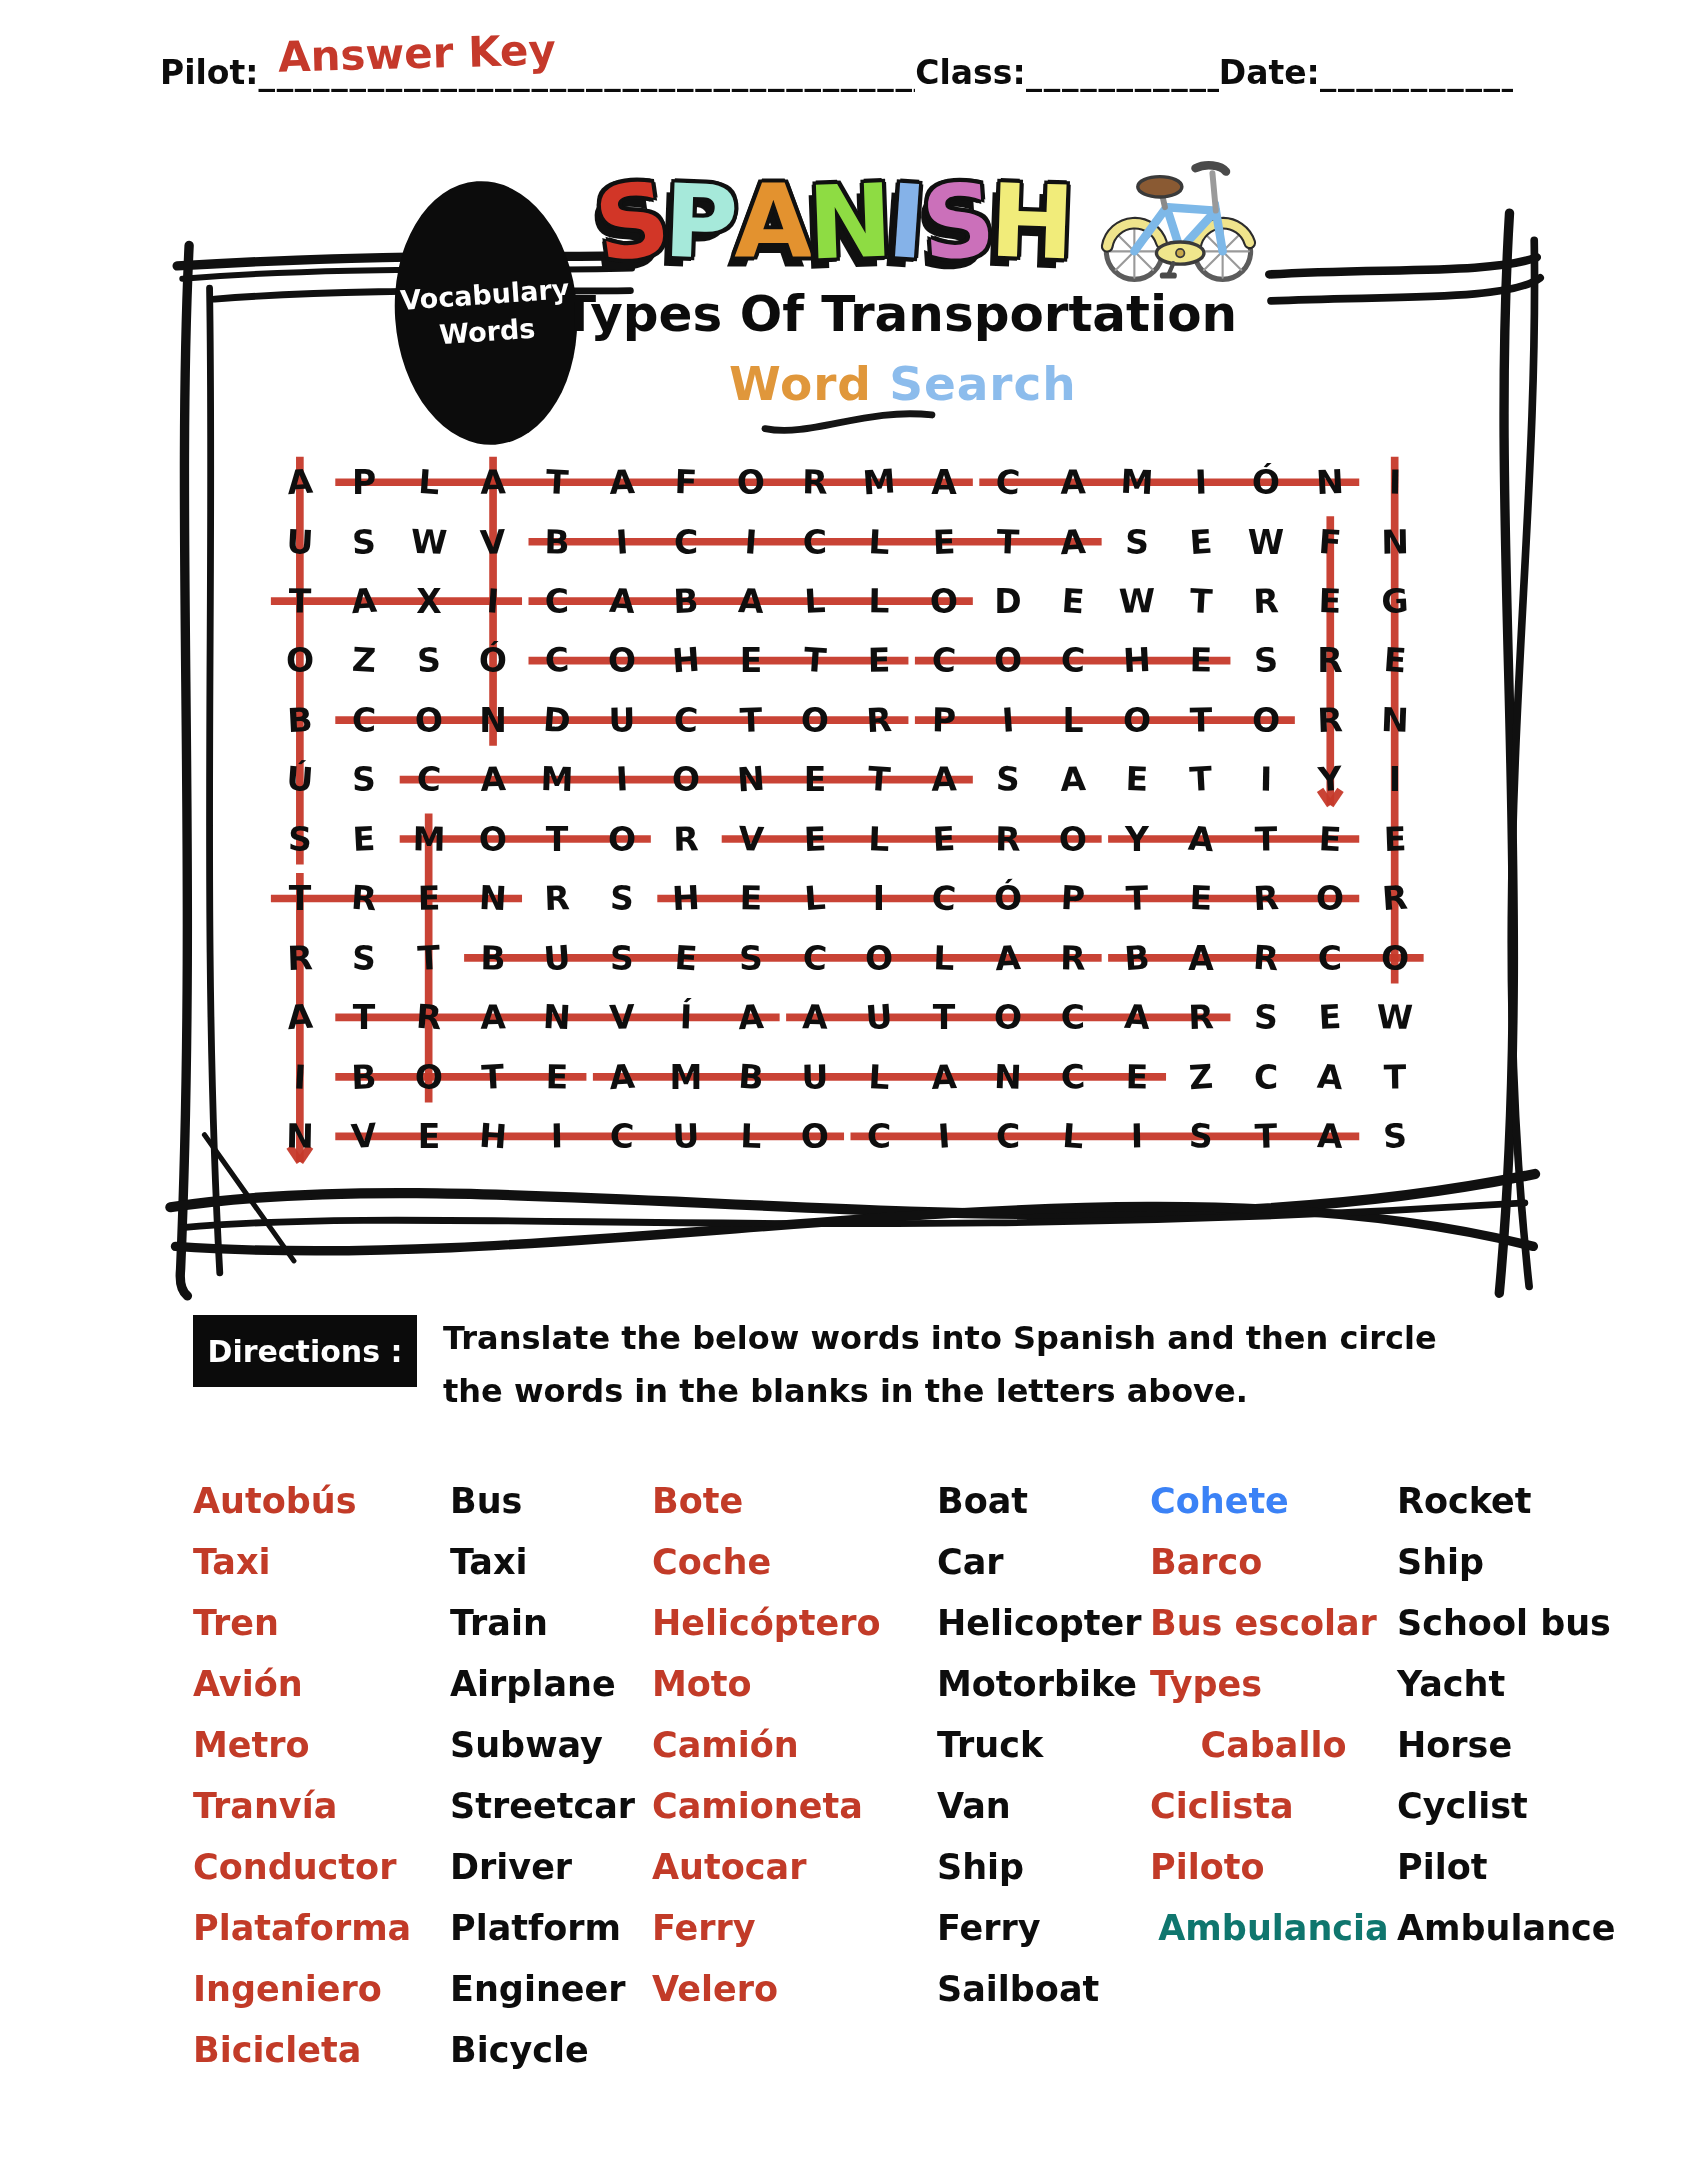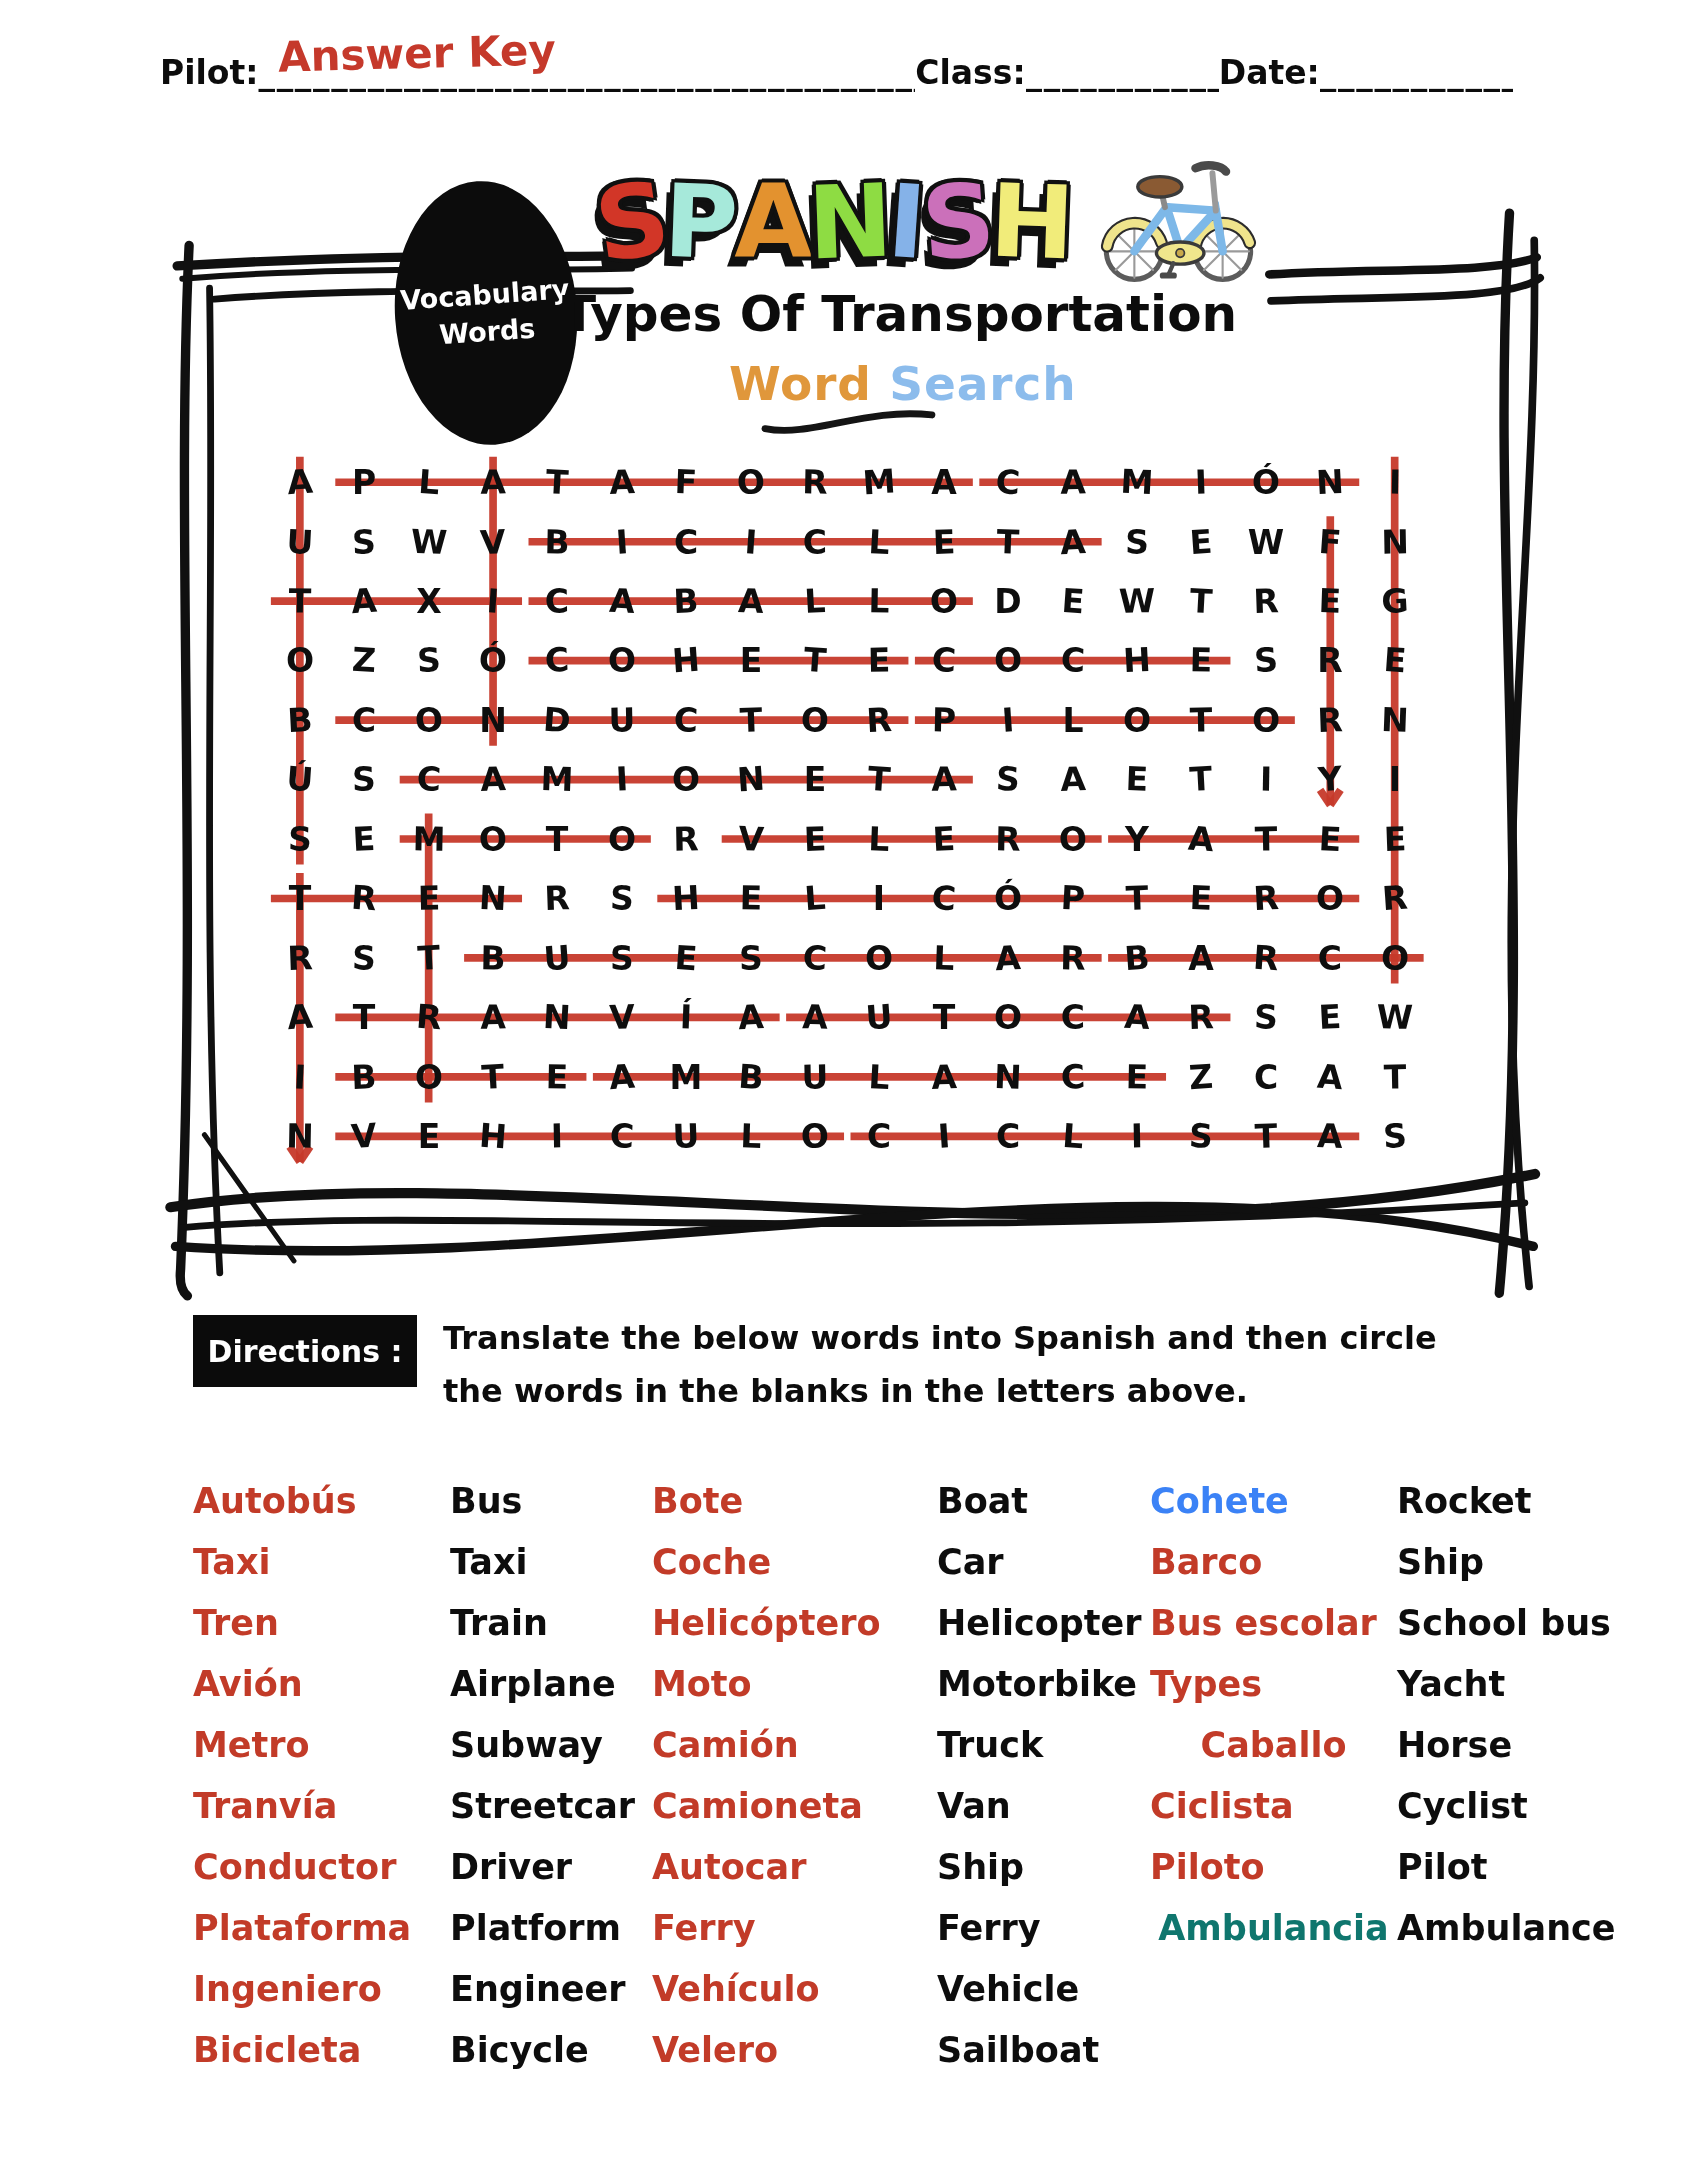--- a/index.html
+++ b/index.html
@@ -476,24 +476,20 @@
       </div>
       <div class="wrow">
         <span class="es" style="color: rgb(194, 59, 40);">Autocar</span>
         <span class="en">Ship</span>
       </div>
       <div class="wrow">
         <span class="es" style="color: rgb(194, 59, 40);">Ferry</span>
         <span class="en">Ferry</span>
       </div>
       <div class="wrow">
-        <span class="es" style="color: rgb(194, 59, 40);">Vehículo</span>
-        <span class="en">Vehicle</span>
-      </div>
-      <div class="wrow">
         <span class="es" style="color: rgb(194, 59, 40);">Velero</span>
         <span class="en">Sailboat</span>
       </div>
     </div>
   <div class="wordcol" id="wc2">
       <div class="wrow">
         <span class="es" style="color: #3b82f6;">Cohete</span>
         <span class="en">Rocket</span>
       </div>
       <div class="wrow">

